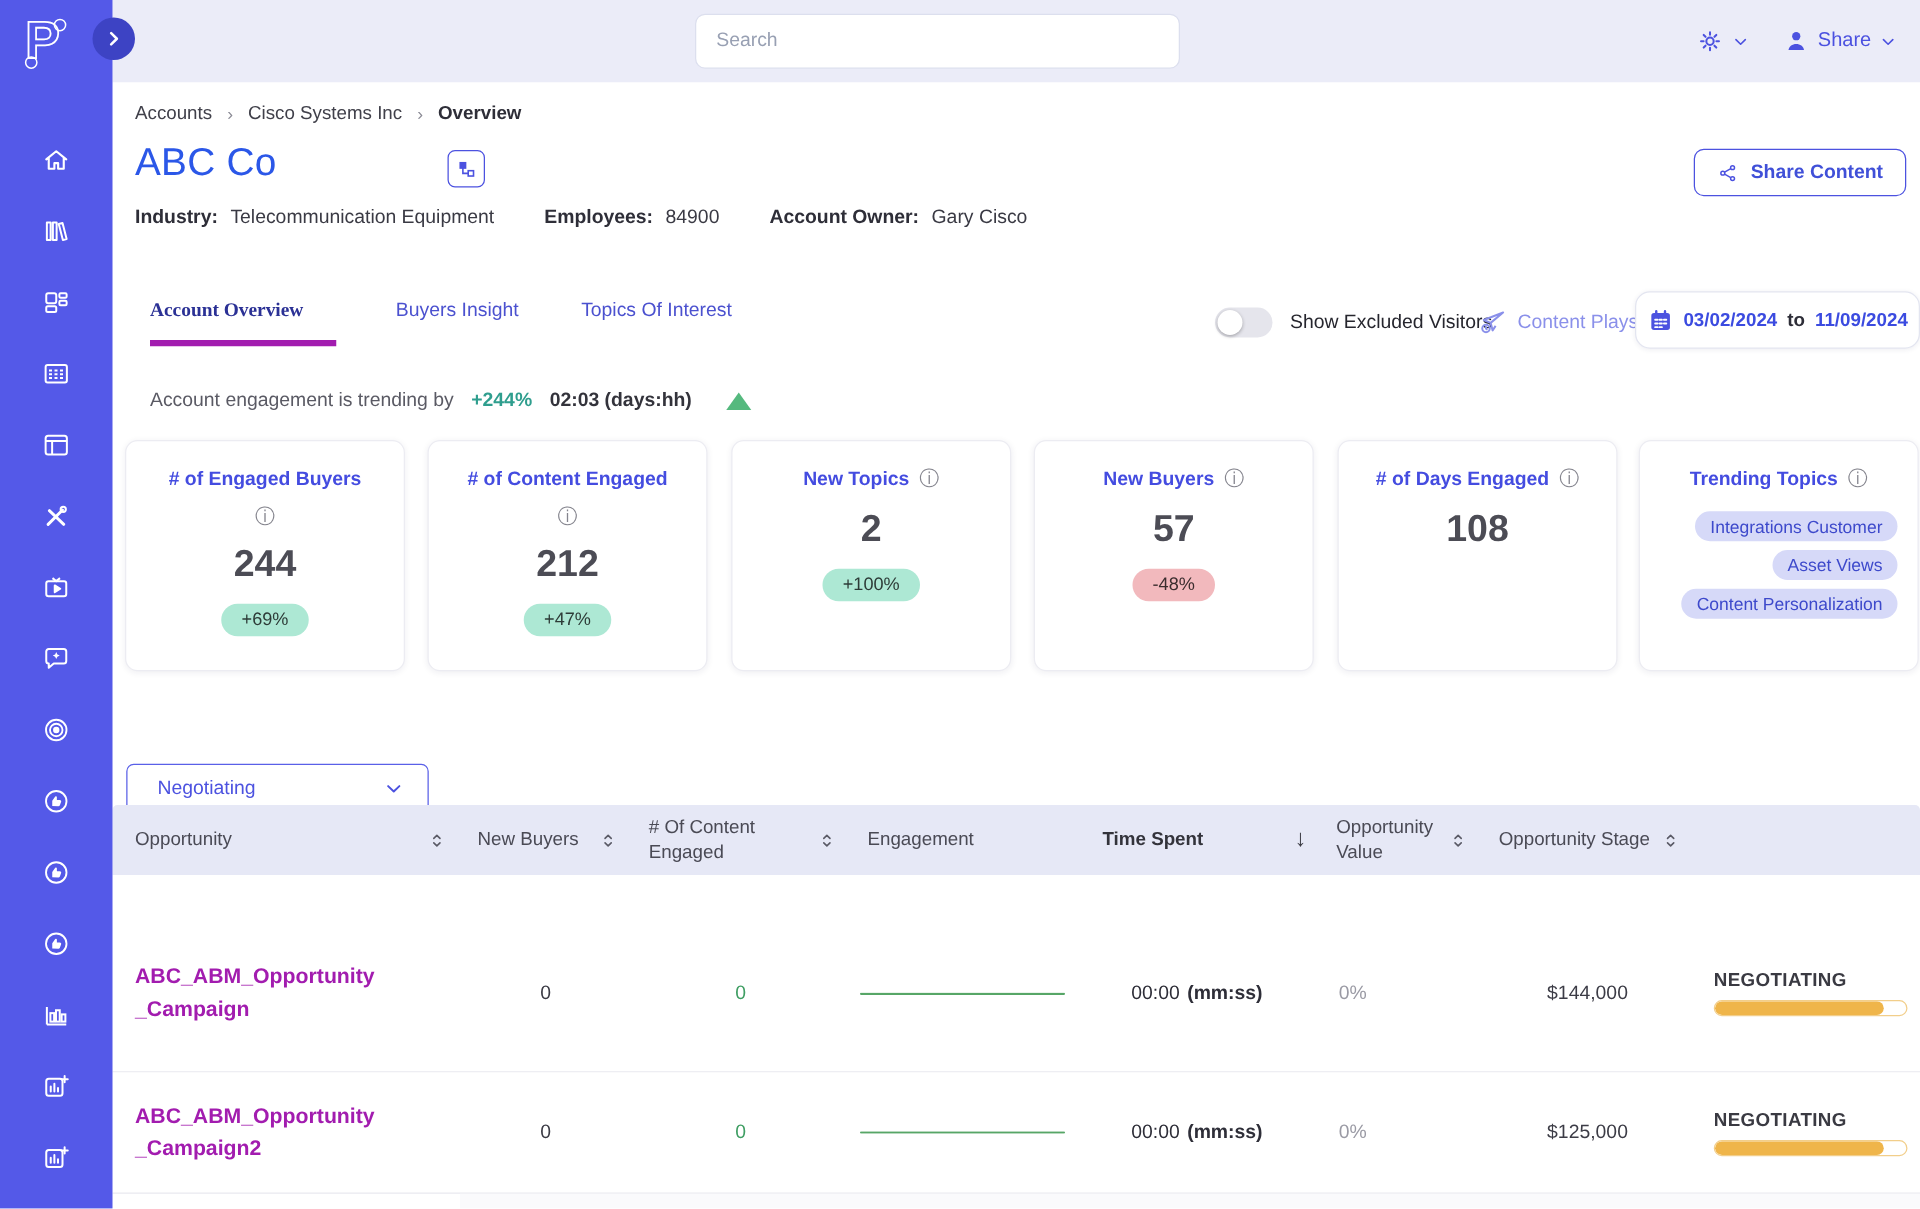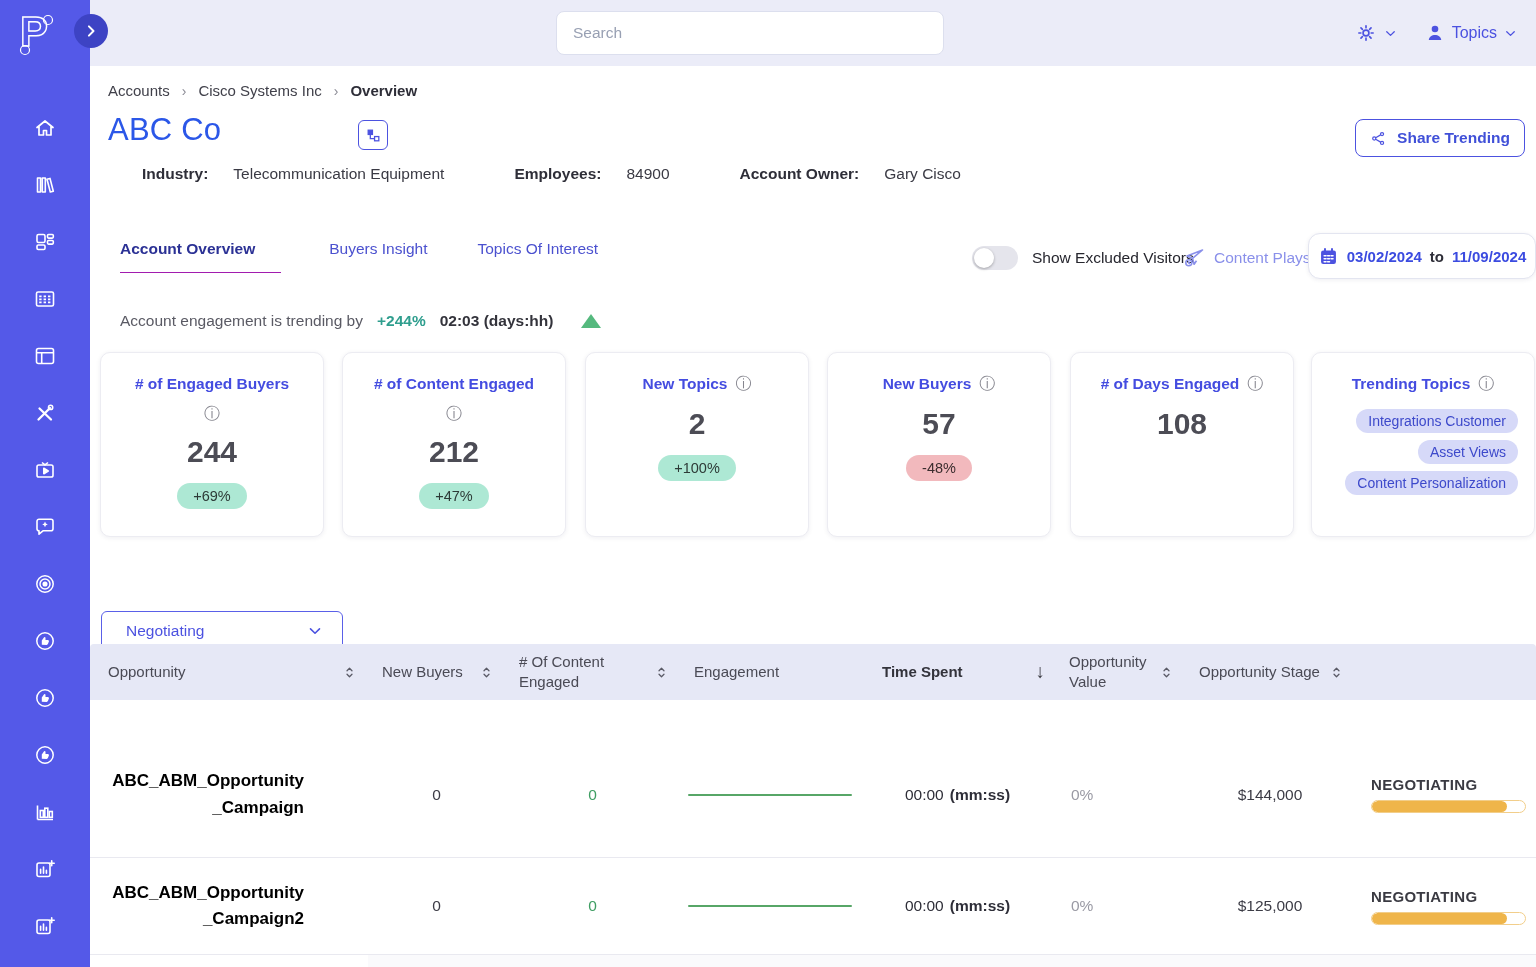--- a/index.html
+++ b/index.html
@@ -32,28 +32,28 @@
   .crumb.current { font-weight:bold; color:#2E2E38; cursor:default; }
   .crumb-sep { color:#8A8A94; font-size:14px; }
 
   .acct-title { position:absolute; left:18px; top:46px; font-size:31px; color:#2B57E8; font-weight:500; letter-spacing:.2px; }
   .hierarchy-btn { position:absolute; left:268px; top:54px; width:30px; height:30px; border:1.5px solid #4C52E0;
     border-radius:6px; display:flex; align-items:center; justify-content:center; cursor:pointer; background:#fff; }
   .share-btn { position:absolute; right:11px; top:53px; width:170px; height:38px; border:1.5px solid #4C52E0; border-radius:8px;
     background:#fff; display:flex; align-items:center; justify-content:center; gap:10px; color:#4050D8; font-weight:bold;
     font-size:15.5px; cursor:pointer; }
 
-  .info-row { position:absolute; left:18px; top:99px; display:flex; align-items:flex-end; gap:25px; font-size:15.5px; color:#3A3A44;margin-left:34px; }
+  .info-row { position:absolute; left:18px; top:99px; display:flex; align-items:flex-end; gap:10px; font-size:15.5px; color:#3A3A44; }
   .info-label { font-weight:bold; color:#2E2E38; }
   .info-gap { width:20px; }
 
   
   .tabs { position:absolute; left:30px; top:168px; display:flex; gap:46px; }
   .tab { font-size:15.5px; color:#4B51CF; padding:6px 2px 14px 2px; cursor:pointer; }
-  .tab.active { color:#2B3195; font-weight:bold; border-bottom:1px solid #a21caf; padding-right:26px; padding-left:0; }
+  .tab.active { color:#2B3195; font-weight:bold; border-bottom:5px solid #a21caf; padding-right:26px; padding-left:0;font-family:Liberation Serif, serif; }
 
   .row-controls { position:absolute; left:0; top:170px; width:1446px; height:46px; }
   .toggle-wrap { position:absolute; left:882px; top:10px; display:flex; align-items:center; gap:14px; }
   .toggle { width:46px; height:24px; border-radius:12px; background:#E5E5EC; position:relative; cursor:pointer; }
   .toggle-knob { position:absolute; left:2px; top:2px; width:20px; height:20px; border-radius:50%; background:#fff;
     box-shadow:0 1px 3px rgba(0,0,0,.3); }
   .toggle-label { font-size:15.5px; color:#26262E; }
   .content-plays { position:absolute; left:1092px; top:10px; display:flex; align-items:center; gap:8px; color:#8A90EA;
     font-size:15.5px; cursor:pointer; }
   .date-box { position:absolute; right:0; top:-3px; width:228px; height:46px; background:#fff; border:1px solid #E3E5F0;
@@ -98,21 +98,21 @@
   .th:first-child { padding-left:18px; }
   .th.sorted .lbl { font-weight:bold; color:#33333B; }
   .sort-ic { cursor:pointer; flex:none; }
   .arrow-down { font-size:19px; color:#3A3A42; font-weight:bold; cursor:pointer; }
 
   .t-row { position:absolute; left:0; width:1446px; border-bottom:1px solid #E9E9F0; background:#fff; }
   .t-row.r0 { top:666px; height:126px; }
   .t-row.r1 { top:792px; height:97px; }
   .td { display:flex; align-items:center; justify-content:center; font-size:15.5px; color:#3C3C46; }
   .td.left { justify-content:flex-start; padding-left:16px; }
-  .opp-link { width:196px; margin-left:18px; text-align:right; color:#000000; font-weight:bold; font-size:17px;
+  .opp-link { width:196px; margin-left:18px; text-align:left; color:#a21caf; font-weight:bold; font-size:17px;
     line-height:1.55; word-break:break-all; cursor:pointer; }
   .num-green { color:#3F9E63; }
   .spark { width:164px; border-top:2.5px solid #57A667; border-radius:2px; }
   .time-txt { color:#2E2E38; }
   .time-unit { font-weight:bold; margin-left:6px; }
   .pct-gray { color:#9A9AA4; }
   .stage-cell { display:flex; flex-direction:column; justify-content:center; padding-left:16px; }
   .stage-label { font-size:15px; font-weight:bold; color:#3A3A42; letter-spacing:.3px; }
   .stage-track { margin-top:7px; width:155px; height:13px; border:1px solid #F2CE8A; border-radius:7px; background:#fff; overflow:hidden; }
   .stage-fill { height:100%; background:#EFB54A; border-radius:7px; }
@@ -351,21 +351,21 @@
             <use href="#ic-gear"></use>
           </svg>
         <svg width="15" height="15" viewBox="0 0 24 24">
             <use href="#ic-chev-down"></use>
           </svg>
       </div>
       <div class="tb-group">
         <svg width="22" height="22" viewBox="0 0 24 24">
             <use href="#ic-person"></use>
           </svg>
-        <span class="user-name">Topics</span>
+        <span class="user-name">Share</span>
         <svg width="15" height="15" viewBox="0 0 24 24">
             <use href="#ic-chev-down"></use>
           </svg>
       </div>
     </div>
   </header>
 
   <main class="content">
 
     <div class="breadcrumb">
@@ -379,21 +379,21 @@
     <h1 class="acct-title">ABC Co</h1>
     <div class="hierarchy-btn">
       <svg width="17" height="17" viewBox="0 0 24 24">
           <use href="#ic-sitemap"></use>
         </svg>
     </div>
     <button class="share-btn">
       <svg width="17" height="17" viewBox="0 0 24 24">
           <use href="#ic-share"></use>
         </svg>
-      <span>Share Trending</span>
+      <span>Share Content</span>
     </button>
 
     <div class="info-row">
       <span class="info-label">Industry:</span>
       <span>Telecommunication Equipment</span>
       <span class="info-gap"></span>
       <span class="info-label">Employees:</span>
       <span>84900</span>
       <span class="info-gap"></span>
       <span class="info-label">Account Owner:</span>

